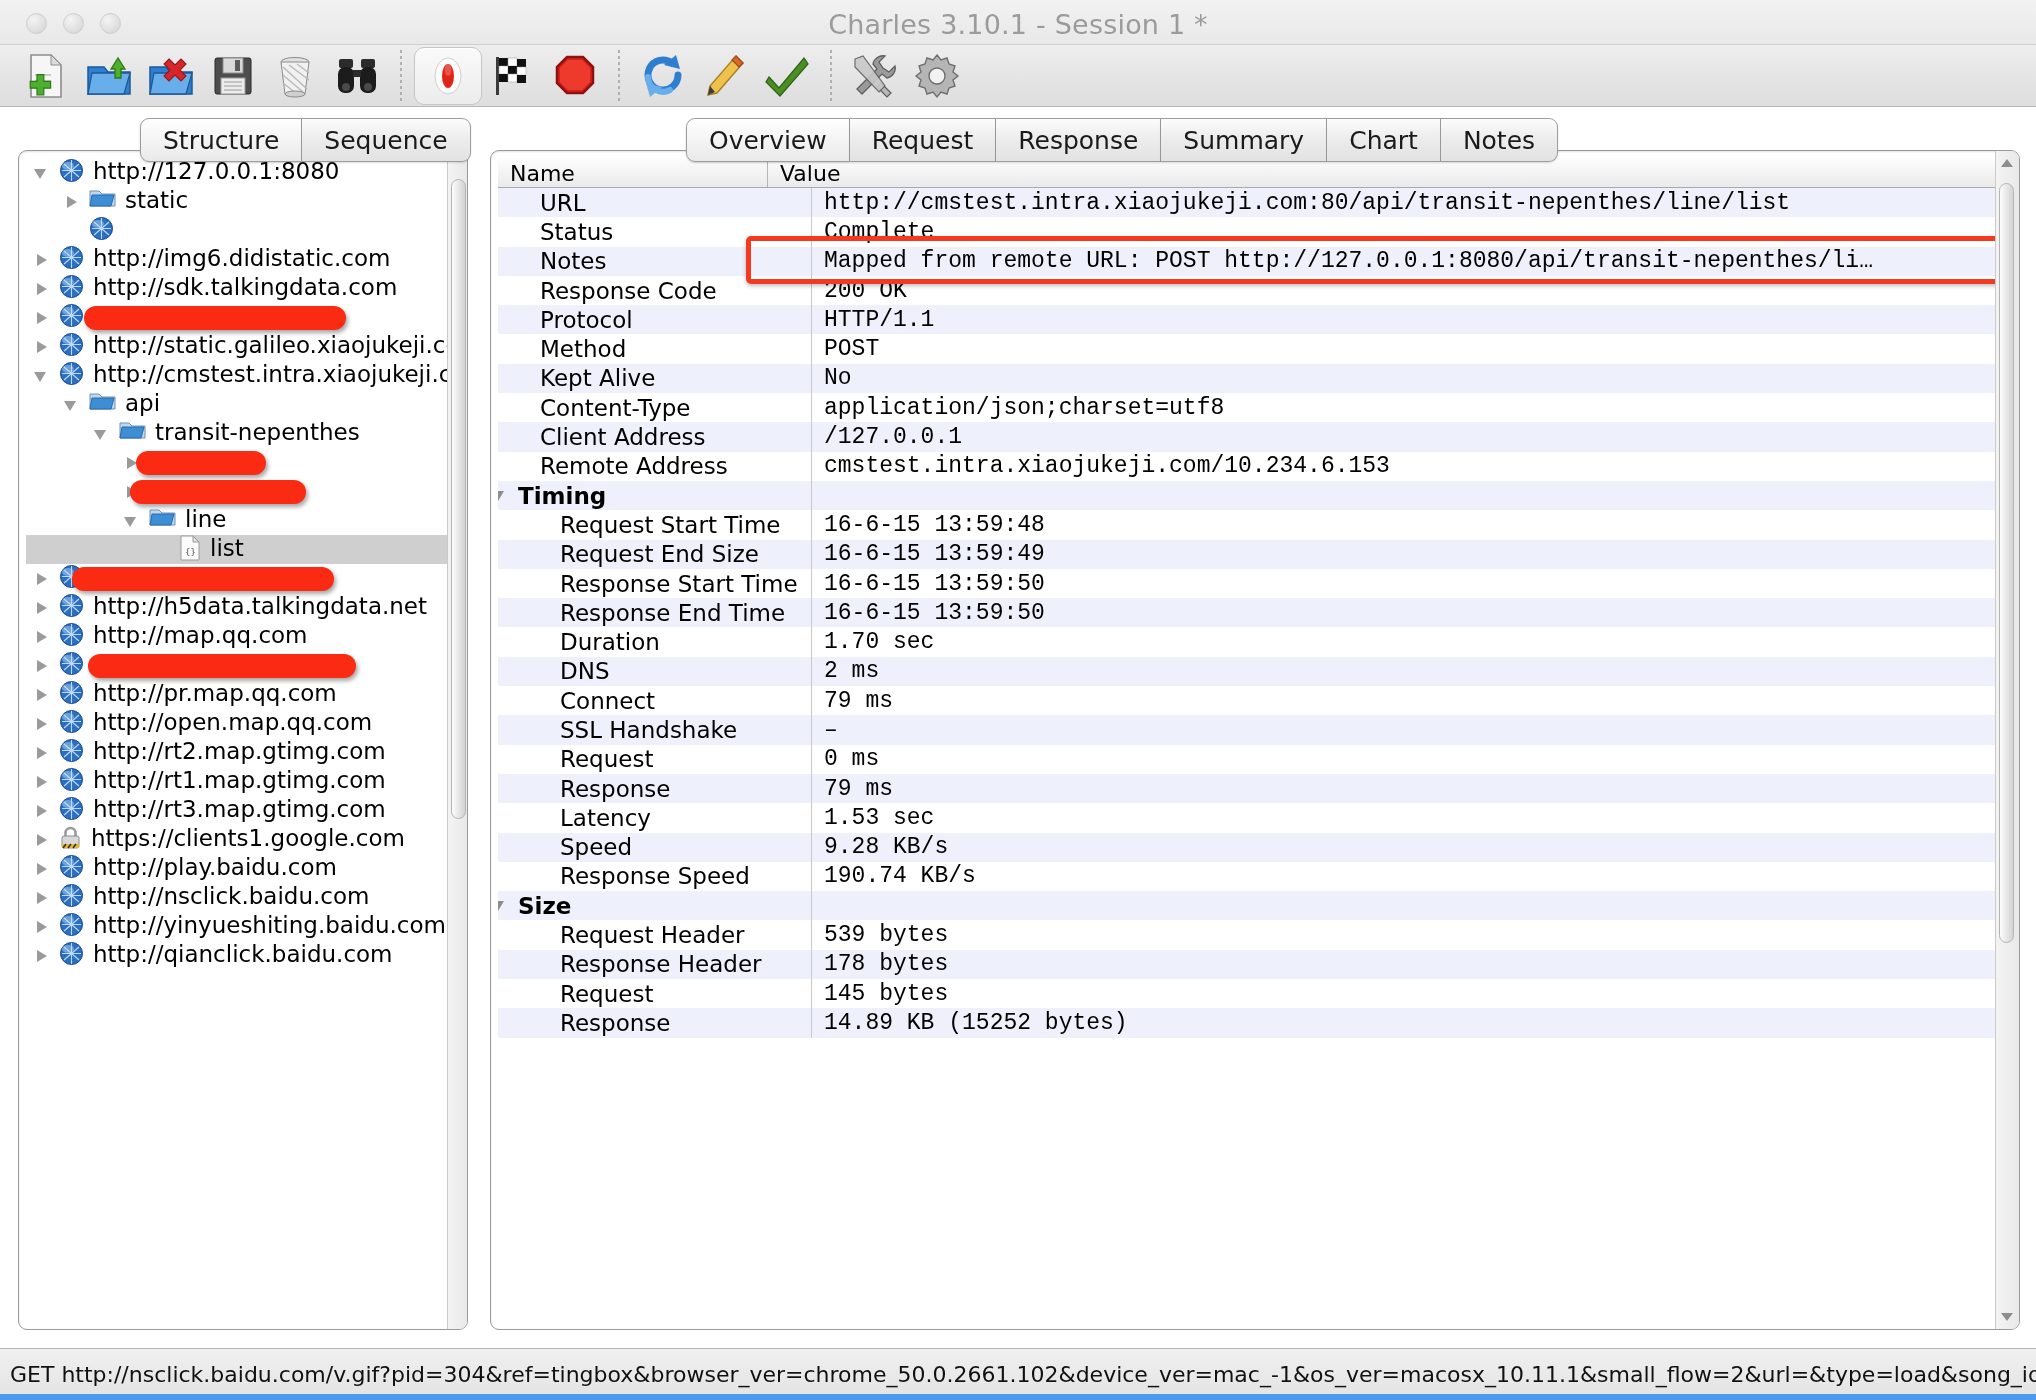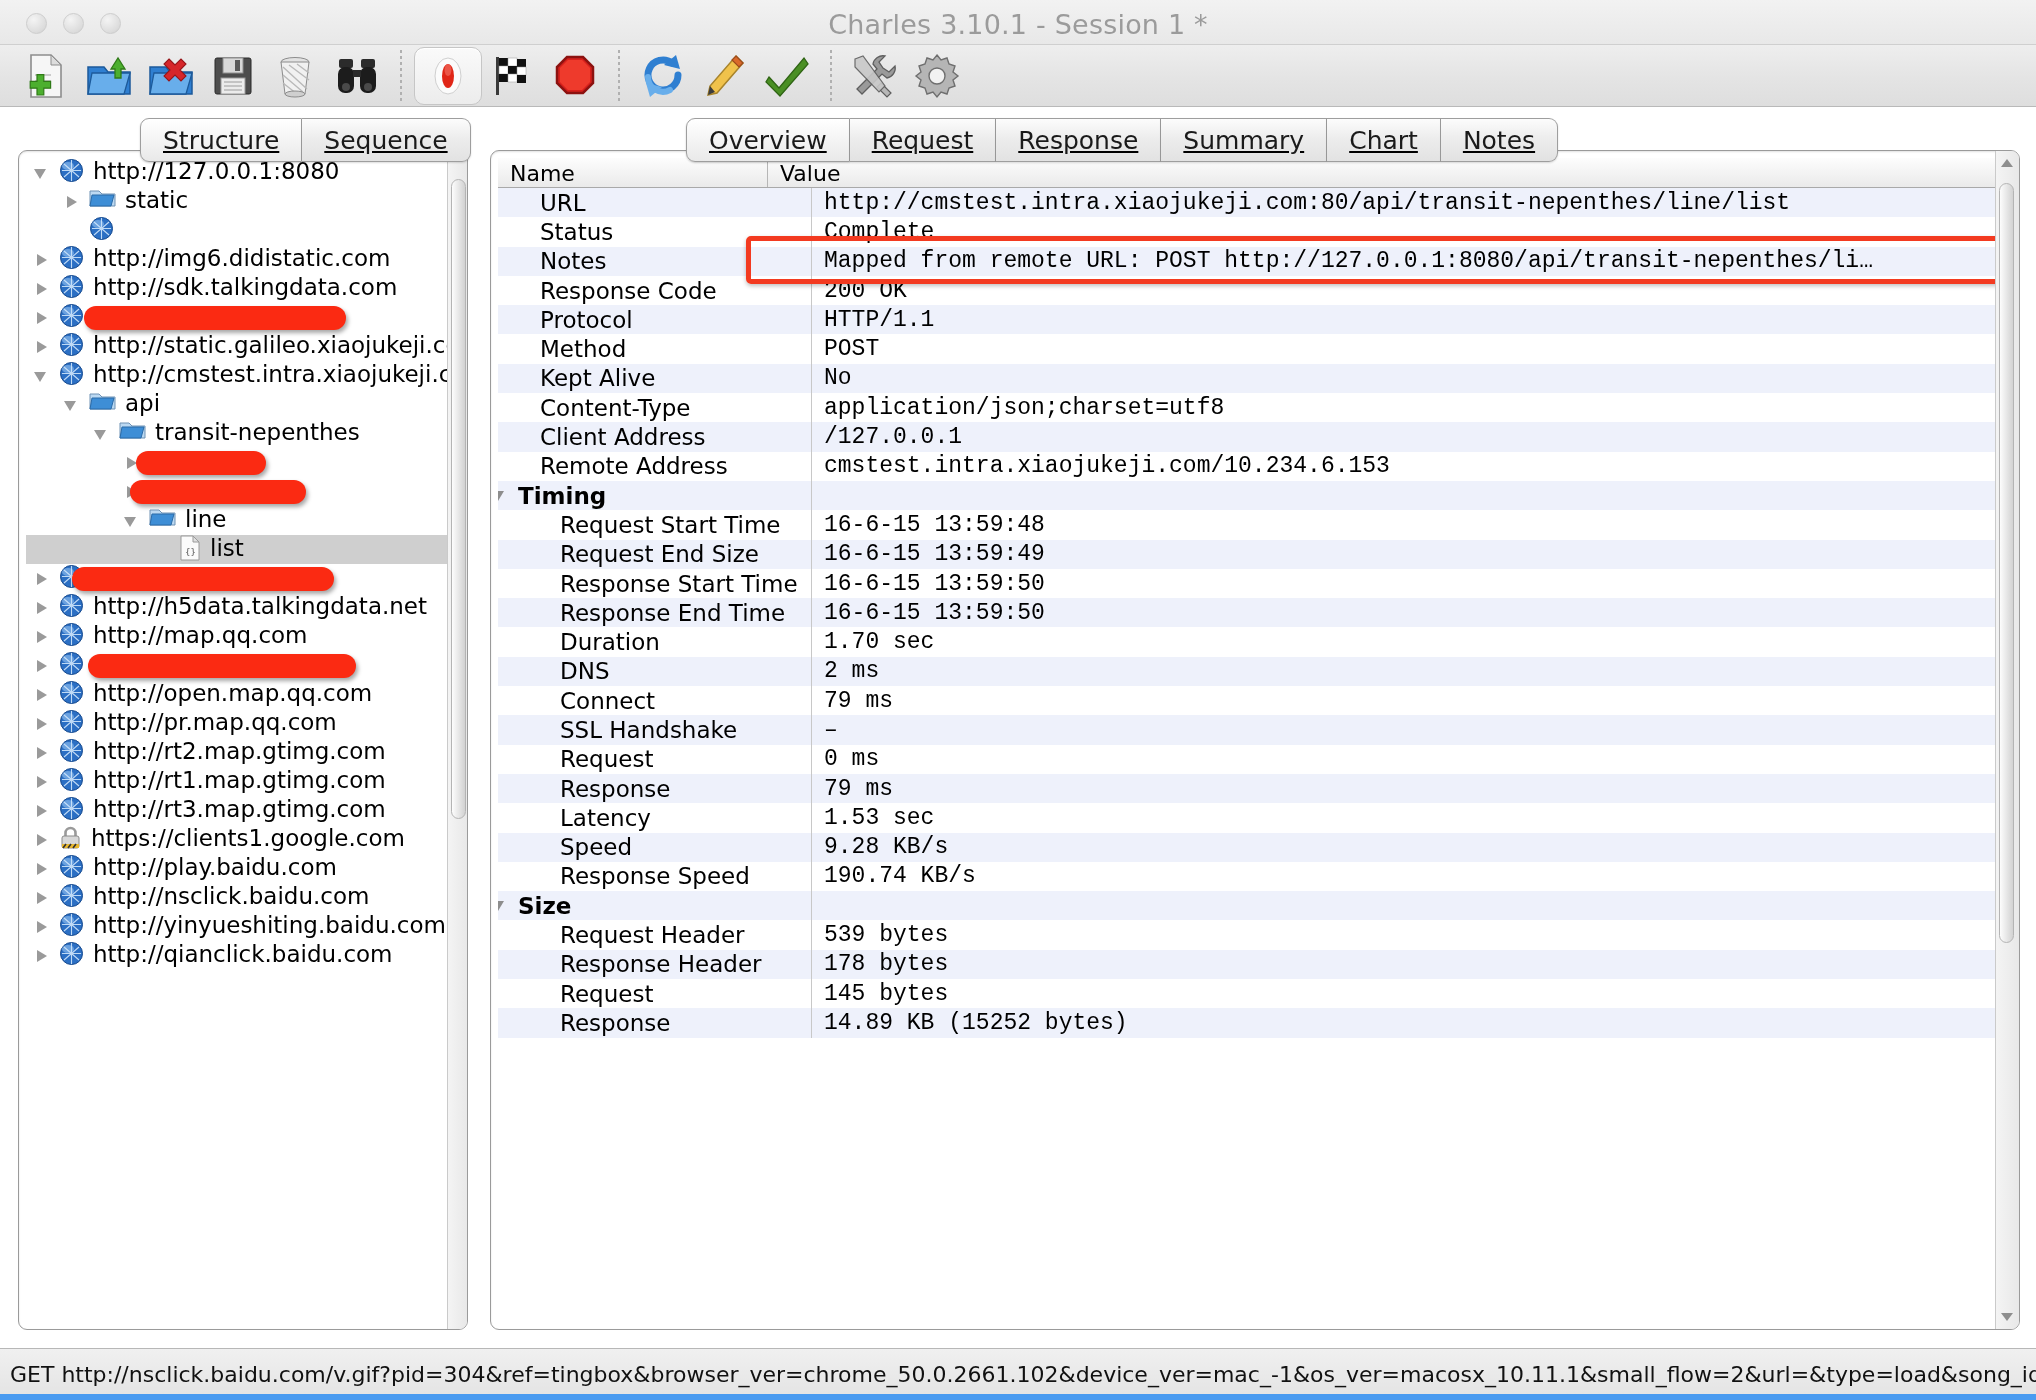--- a/index.html
+++ b/index.html
@@ -45,21 +45,21 @@
     background: linear-gradient(to bottom, #fafafa, #ececec);
     box-shadow: inset 0 1px 1px #ffffff;
   }
   .tsep { width: 2px; height: 52px; margin: 0 12px; flex: none;
     background: repeating-linear-gradient(to bottom, #b0b0b0 0 3px, transparent 3px 6px); }
 
   
   .left-panel { position: absolute; left: 18px; top: 150px; width: 450px; height: 1180px; }
   .right-panel { position: absolute; left: 490px; top: 150px; width: 1530px; height: 1180px; }
 
-  .tabstrip { position: absolute; top: -32px; display: flex; z-index: 5; text-decoration: underline; }
+  .tabstrip { position: absolute; top: -32px; display: flex; z-index: 5; }
   .lt-strip { left: 122px; }
   .rt-strip { left: 196px; }
   .tab {
     height: 44px; padding: 0 22px; display: flex; align-items: center; justify-content: center;
     font-size: 25px; color: #1a1a1a;
     background: linear-gradient(to bottom, #fcfcfc 0%, #ededed 45%, #e2e2e2 100%);
     border: 1px solid #9e9e9e; border-left: none;
     box-shadow: 0 1px 2px rgba(0,0,0,.14);
   }
   .tab:first-child { border-left: 1px solid #9e9e9e; border-radius: 9px 0 0 9px; }
@@ -518,33 +518,33 @@
         <div class="trow">
           <span style="display:inline-block;width:8px;flex:none"></span>
           <span class="tw right"></span>
           <span style="display:inline-block;width:8px;flex:none"></span>
           <span class="ico"><svg width="25" height="25" viewBox="0 0 25 25">
               <circle cx="12.5" cy="12.5" r="11" fill="#2b6fc4" stroke="#174a8e"></circle>
               <circle cx="12.5" cy="12.5" r="11" fill="url(#g)" opacity="0"></circle>
               <ellipse cx="9" cy="8" rx="6" ry="4" fill="#9ecbf5" opacity=".55"></ellipse>
               <path d="M3 12.5 h19 M12.5 2 v21 M5 6 l15 13 M20 6 L5 19" stroke="#cfe6fb" stroke-width="1.1" fill="none" opacity=".9"></path>
             </svg></span>
+          <span>http://pr.map.qq.com</span>
+        </div>
+        <div class="trow">
+          <span style="display:inline-block;width:8px;flex:none"></span>
+          <span class="tw right"></span>
+          <span style="display:inline-block;width:8px;flex:none"></span>
+          <span class="ico"><svg width="25" height="25" viewBox="0 0 25 25">
+              <circle cx="12.5" cy="12.5" r="11" fill="#2b6fc4" stroke="#174a8e"></circle>
+              <circle cx="12.5" cy="12.5" r="11" fill="url(#g)" opacity="0"></circle>
+              <ellipse cx="9" cy="8" rx="6" ry="4" fill="#9ecbf5" opacity=".55"></ellipse>
+              <path d="M3 12.5 h19 M12.5 2 v21 M5 6 l15 13 M20 6 L5 19" stroke="#cfe6fb" stroke-width="1.1" fill="none" opacity=".9"></path>
+            </svg></span>
           <span>http://open.map.qq.com</span>
-        </div>
-        <div class="trow">
-          <span style="display:inline-block;width:8px;flex:none"></span>
-          <span class="tw right"></span>
-          <span style="display:inline-block;width:8px;flex:none"></span>
-          <span class="ico"><svg width="25" height="25" viewBox="0 0 25 25">
-              <circle cx="12.5" cy="12.5" r="11" fill="#2b6fc4" stroke="#174a8e"></circle>
-              <circle cx="12.5" cy="12.5" r="11" fill="url(#g)" opacity="0"></circle>
-              <ellipse cx="9" cy="8" rx="6" ry="4" fill="#9ecbf5" opacity=".55"></ellipse>
-              <path d="M3 12.5 h19 M12.5 2 v21 M5 6 l15 13 M20 6 L5 19" stroke="#cfe6fb" stroke-width="1.1" fill="none" opacity=".9"></path>
-            </svg></span>
-          <span>http://pr.map.qq.com</span>
         </div>
         <div class="trow">
           <span style="display:inline-block;width:8px;flex:none"></span>
           <span class="tw right"></span>
           <span style="display:inline-block;width:8px;flex:none"></span>
           <span class="ico"><svg width="25" height="25" viewBox="0 0 25 25">
               <circle cx="12.5" cy="12.5" r="11" fill="#2b6fc4" stroke="#174a8e"></circle>
               <circle cx="12.5" cy="12.5" r="11" fill="url(#g)" opacity="0"></circle>
               <ellipse cx="9" cy="8" rx="6" ry="4" fill="#9ecbf5" opacity=".55"></ellipse>
               <path d="M3 12.5 h19 M12.5 2 v21 M5 6 l15 13 M20 6 L5 19" stroke="#cfe6fb" stroke-width="1.1" fill="none" opacity=".9"></path>

